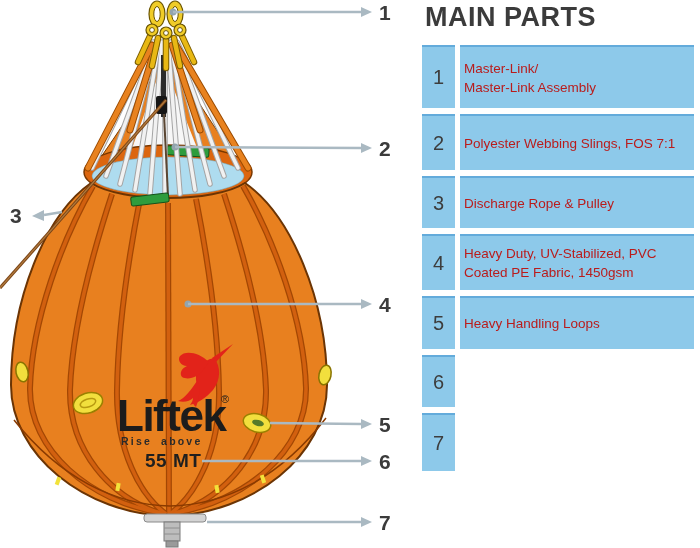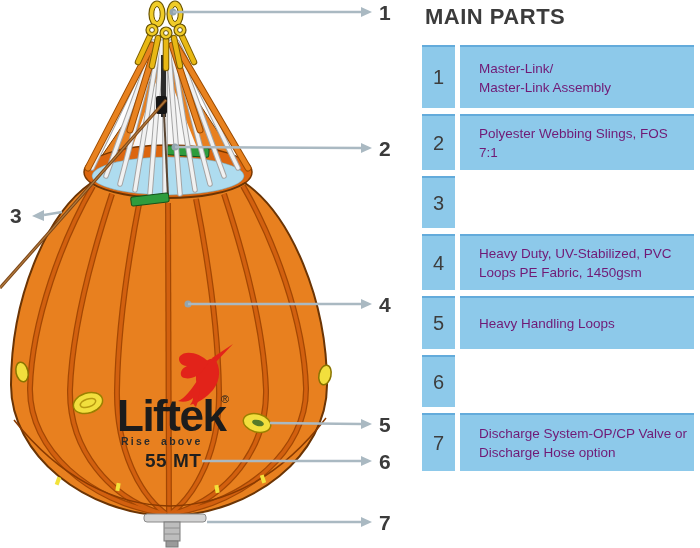--- a/index.html
+++ b/index.html
@@ -1,30 +1,30 @@
 <!DOCTYPE html>
 <html><head>
 <meta charset="utf-8">
 <style>
   html,body{margin:0;padding:0;background:#fff;}
   .canvas{position:relative;width:700px;height:548px;background:#ffffff;overflow:hidden;
           font-family:"Liberation Sans",sans-serif;}
   .diagram-svg{position:absolute;left:0;top:0;}
   .parts-panel{position:absolute;left:422px;top:0;width:272px;}
-  .parts-title{font-size:22px;font-weight:bold;color:#3b3b3b;letter-spacing:.5px;
+  .parts-title{font-size:27px;font-weight:bold;color:#3b3b3b;letter-spacing:.5px;
                margin:2px 0 0 3px;line-height:30px;}
   .parts-table{margin-top:13px;}
   .part-row{display:flex;margin-bottom:6px;}
   .part-num{width:33px;background:#8DC9EA;border-top:2px solid #63ABDB;
             display:flex;align-items:center;justify-content:center;
             font-size:20px;color:#3d3d3d;}
   .part-gap{width:5px;background:#fff;}
   .part-text{flex:1;background:#8DC9EA;border-top:2px solid #63ABDB;
-             display:flex;align-items:center;padding-left:19px;padding-right:4px;
-             font-size:13.5px;line-height:19px;color:#701a75;white-space:pre-line;}
+             display:flex;align-items:center;padding-left:4px;padding-right:4px;
+             font-size:13.5px;line-height:19px;color:#b91c1c;white-space:pre-line;}
   .part-row:nth-child(1){height:63px}
   .part-row:nth-child(2){height:56px}
   .part-row:nth-child(3){height:52px}
   .part-row:nth-child(4){height:56px}
   .part-row:nth-child(5){height:53px}
   .part-row:nth-child(6){height:52px}
   .part-row:nth-child(7){height:58px}
   .callout-num{font-size:21px;font-weight:bold;fill:#3b3b3b;}
 </style>
 </head>
@@ -254,38 +254,37 @@
 Master-Link Assembly</div>
       </div>
       <div class="part-row">
         <div class="part-num">2</div>
         <div class="part-gap"></div>
         <div class="part-text">Polyester Webbing Slings, FOS 7:1</div>
       </div>
       <div class="part-row">
         <div class="part-num">3</div>
         <div class="part-gap"></div>
+        <div class="part-text">Discharge Rope &amp; Pulley</div>
       </div>
       <div class="part-row">
         <div class="part-num">4</div>
         <div class="part-gap"></div>
         <div class="part-text">Heavy Duty, UV-Stabilized, PVC
-Loops PE Fabric, 1450gsm</div>
+Coated PE Fabric, 1450gsm</div>
       </div>
       <div class="part-row">
         <div class="part-num">5</div>
         <div class="part-gap"></div>
         <div class="part-text">Heavy Handling Loops</div>
       </div>
       <div class="part-row">
         <div class="part-num">6</div>
         <div class="part-gap"></div>
       </div>
       <div class="part-row">
         <div class="part-num">7</div>
         <div class="part-gap"></div>
-        <div class="part-text">Discharge System-OP/CP Valve or
-Discharge Hose option</div>
       </div>
     </div>
   </div>
 
 </div>
 
 </body></html>

